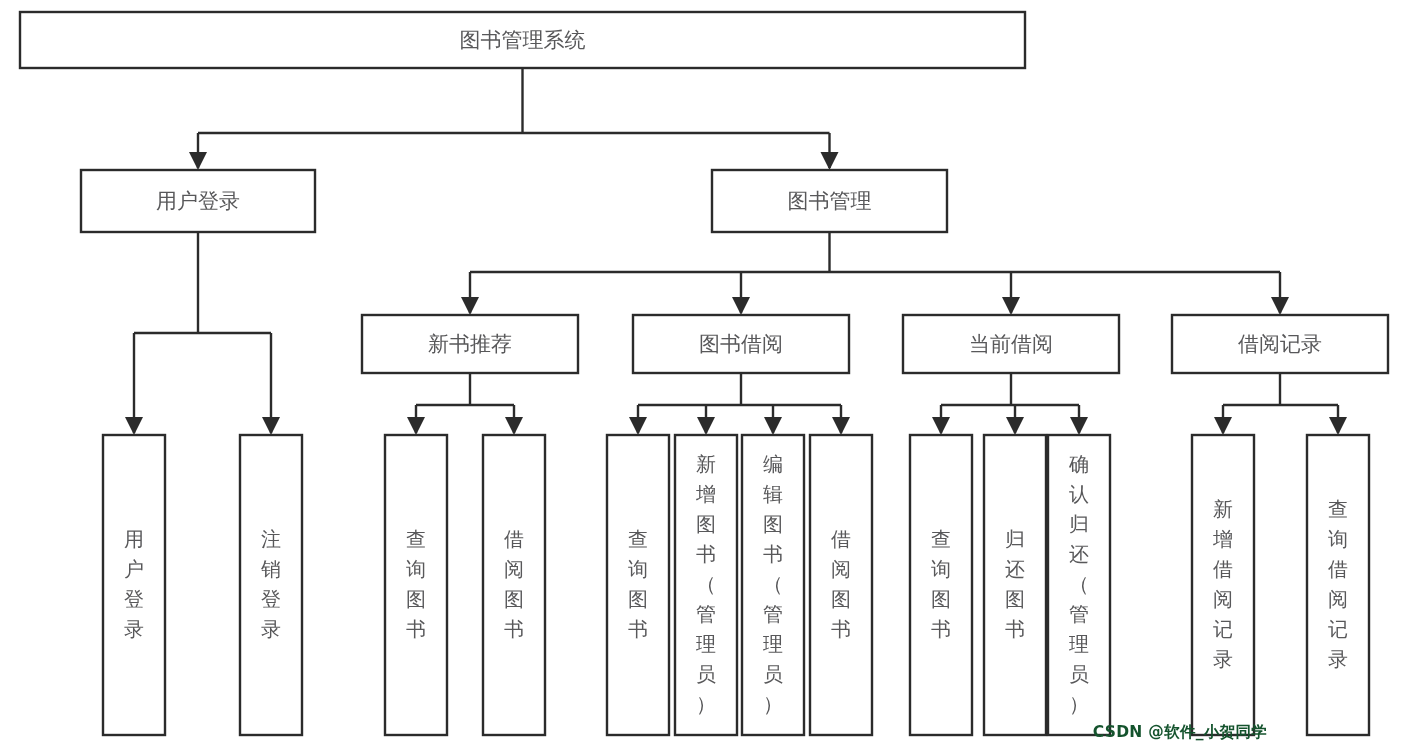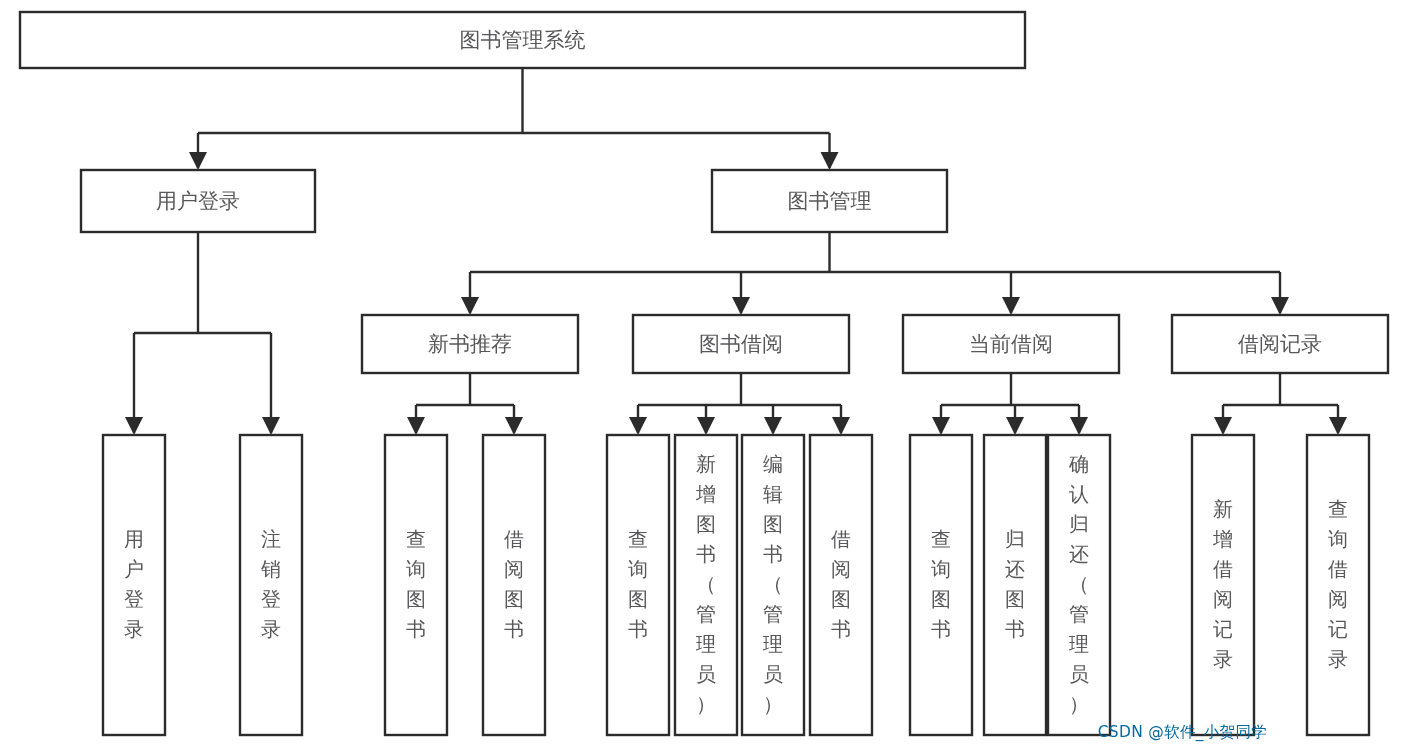--- a/index.html
+++ b/index.html
@@ -49,25 +49,26 @@
     text-anchor: middle;
     dominant-baseline: middle;
   }
   .node-label.vertical {
     font-size: 20px;
   }
   .watermark {
     position: absolute;
     right: 8px;
     bottom: 4px;
-    color: #0369a1;
+    color: #14532d;
     font-size: 15.5px;
     font-family: "DejaVu Sans", "Liberation Sans", sans-serif;
     white-space: nowrap;
     letter-spacing: 0.3px;
+    font-weight: bold;
   }
 </style>
 </head>
 <body>
 
 <div id="diagram-root">
 
   <svg class="diagram-canvas" viewBox="0 0 1405 747">
     <g id="edge-layer">
         <g>

